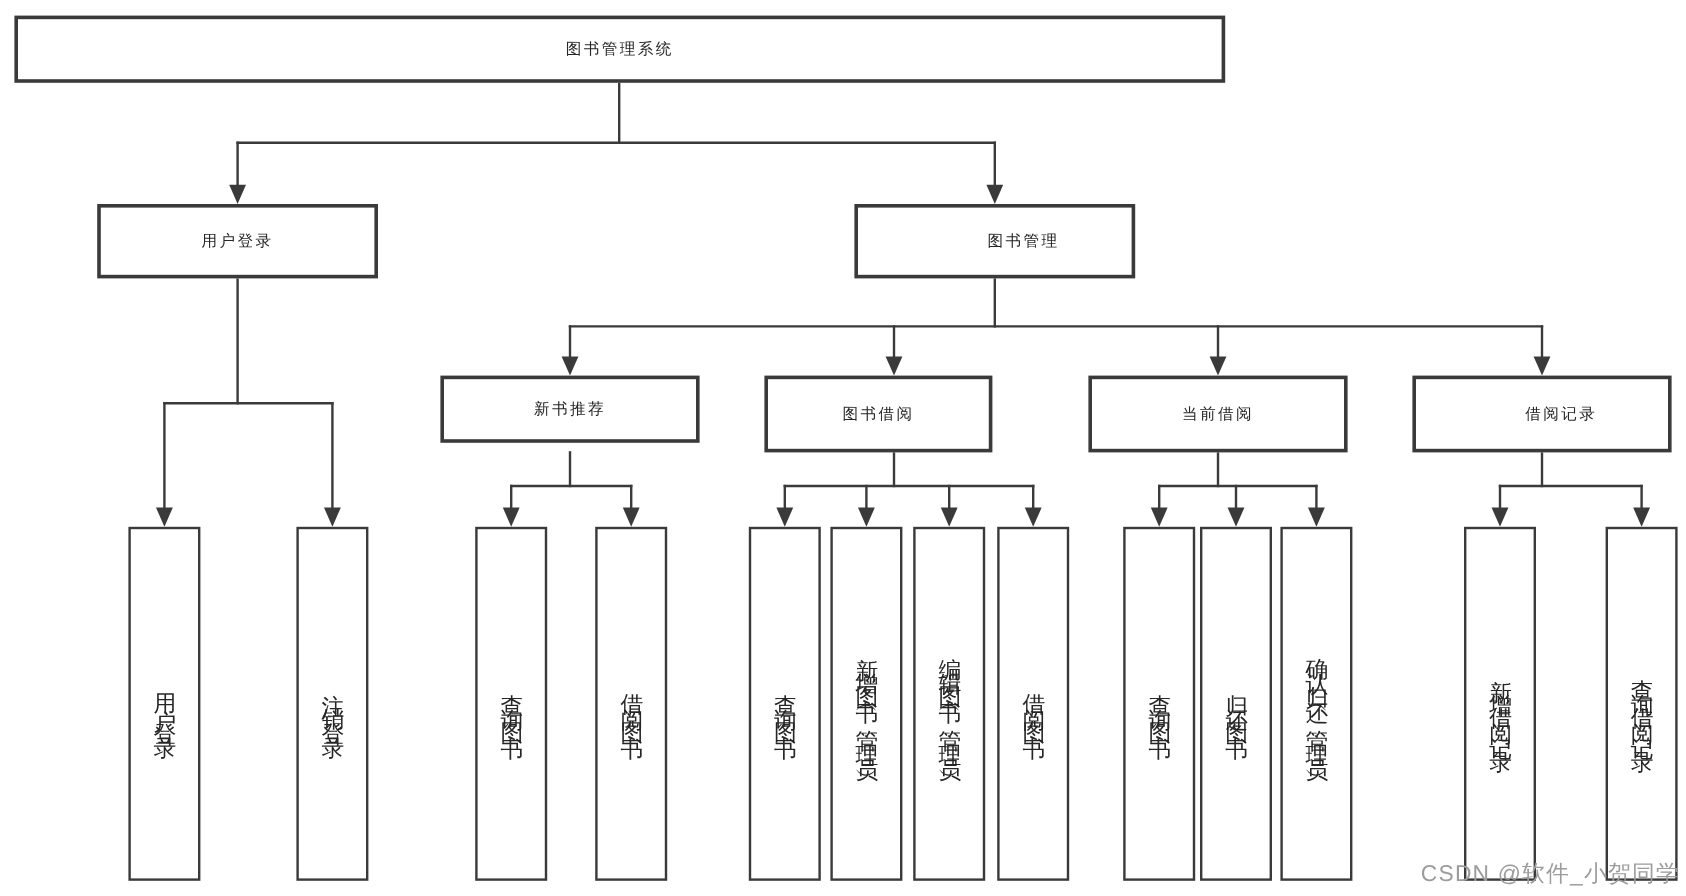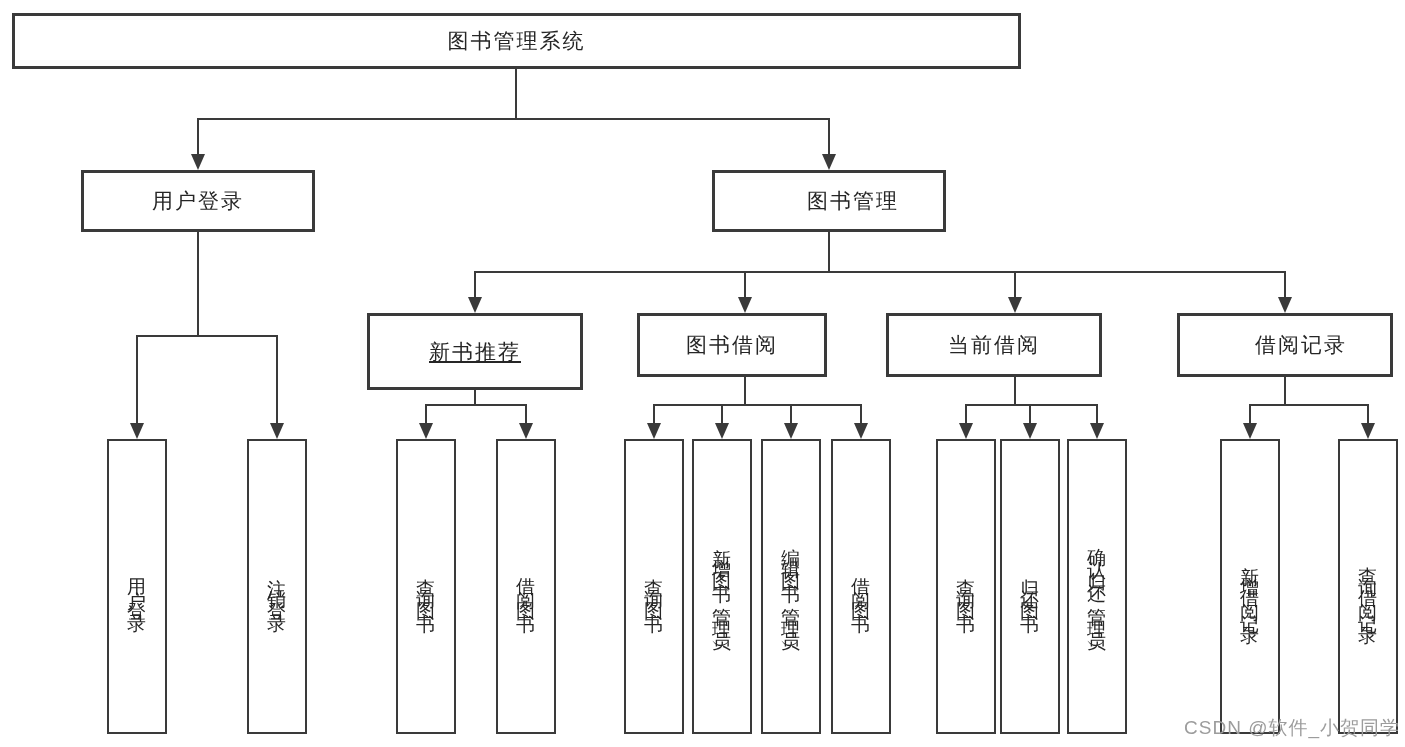--- a/index.html
+++ b/index.html
@@ -4,21 +4,21 @@
 <style>
   html,body{margin:0;padding:0;background:#ffffff;}
   .canvas{
     position:relative;width:1405px;height:747px;background:#ffffff;
     font-family:"Liberation Sans","DejaVu Sans",sans-serif;overflow:hidden;
   }
   svg.wires{position:absolute;left:0;top:0;z-index:1;}
   .box{
     position:absolute;box-sizing:border-box;background:#ffffff;
     border:3px solid #3a3a3a;display:flex;align-items:center;justify-content:center;
-    color:#262626;font-size:21px;letter-spacing:2px;z-index:2;white-space:nowrap;
+    color:#262626;font-size:13px;letter-spacing:2px;z-index:2;white-space:nowrap;
   }
   .leaf{
     position:absolute;box-sizing:border-box;top:439px;width:60px;height:295px;
     background:#ffffff;border:2px solid #3a3a3a;display:flex;align-items:center;justify-content:center;
     z-index:2;
   }
   .vtext{
     writing-mode:vertical-rl;text-orientation:mixed;
     font-size:19px;line-height:1;letter-spacing:12px;color:#262626;
   }
@@ -91,27 +91,27 @@
     <span>图书管理系统</span>
   </div>
 
   <div class="box" style="left:81px;top:170px;width:234px;height:62px;">
     <span>用户登录</span>
   </div>
   <div class="box" style="left:712px;top:170px;width:234px;height:62px;padding-left:48px;">
     <span>图书管理</span>
   </div>
 
-  <div class="box" style="left:367px;top:313px;width:216px;height:77px;text-decoration:underline;">
+  <div class="box" style="left:367px;top:313px;width:216px;height:56px;">
     <span>新书推荐</span>
   </div>
   <div class="box" style="left:637px;top:313px;width:190px;height:64px;">
     <span>图书借阅</span>
   </div>
-  <div class="box" style="left:886px;top:313px;width:216px;height:64px;">
+  <div class="box" style="left:907px;top:313px;width:216px;height:64px;">
     <span>当前借阅</span>
   </div>
   <div class="box" style="left:1177px;top:313px;width:216px;height:64px;padding-left:32px;">
     <span>借阅记录</span>
   </div>
 
   <div class="leaf" style="left:107px;">
     <span class="vtext">用户登录</span>
   </div>
   <div class="leaf" style="left:247px;">

